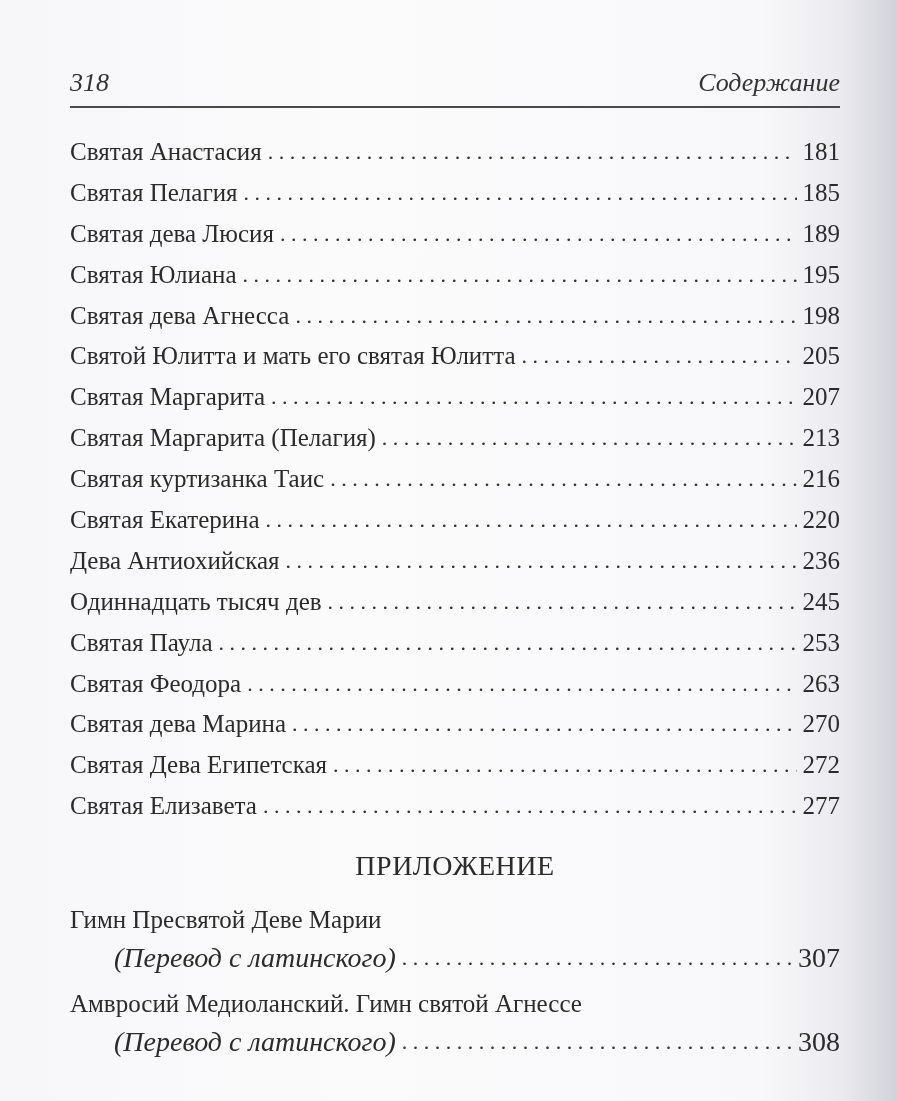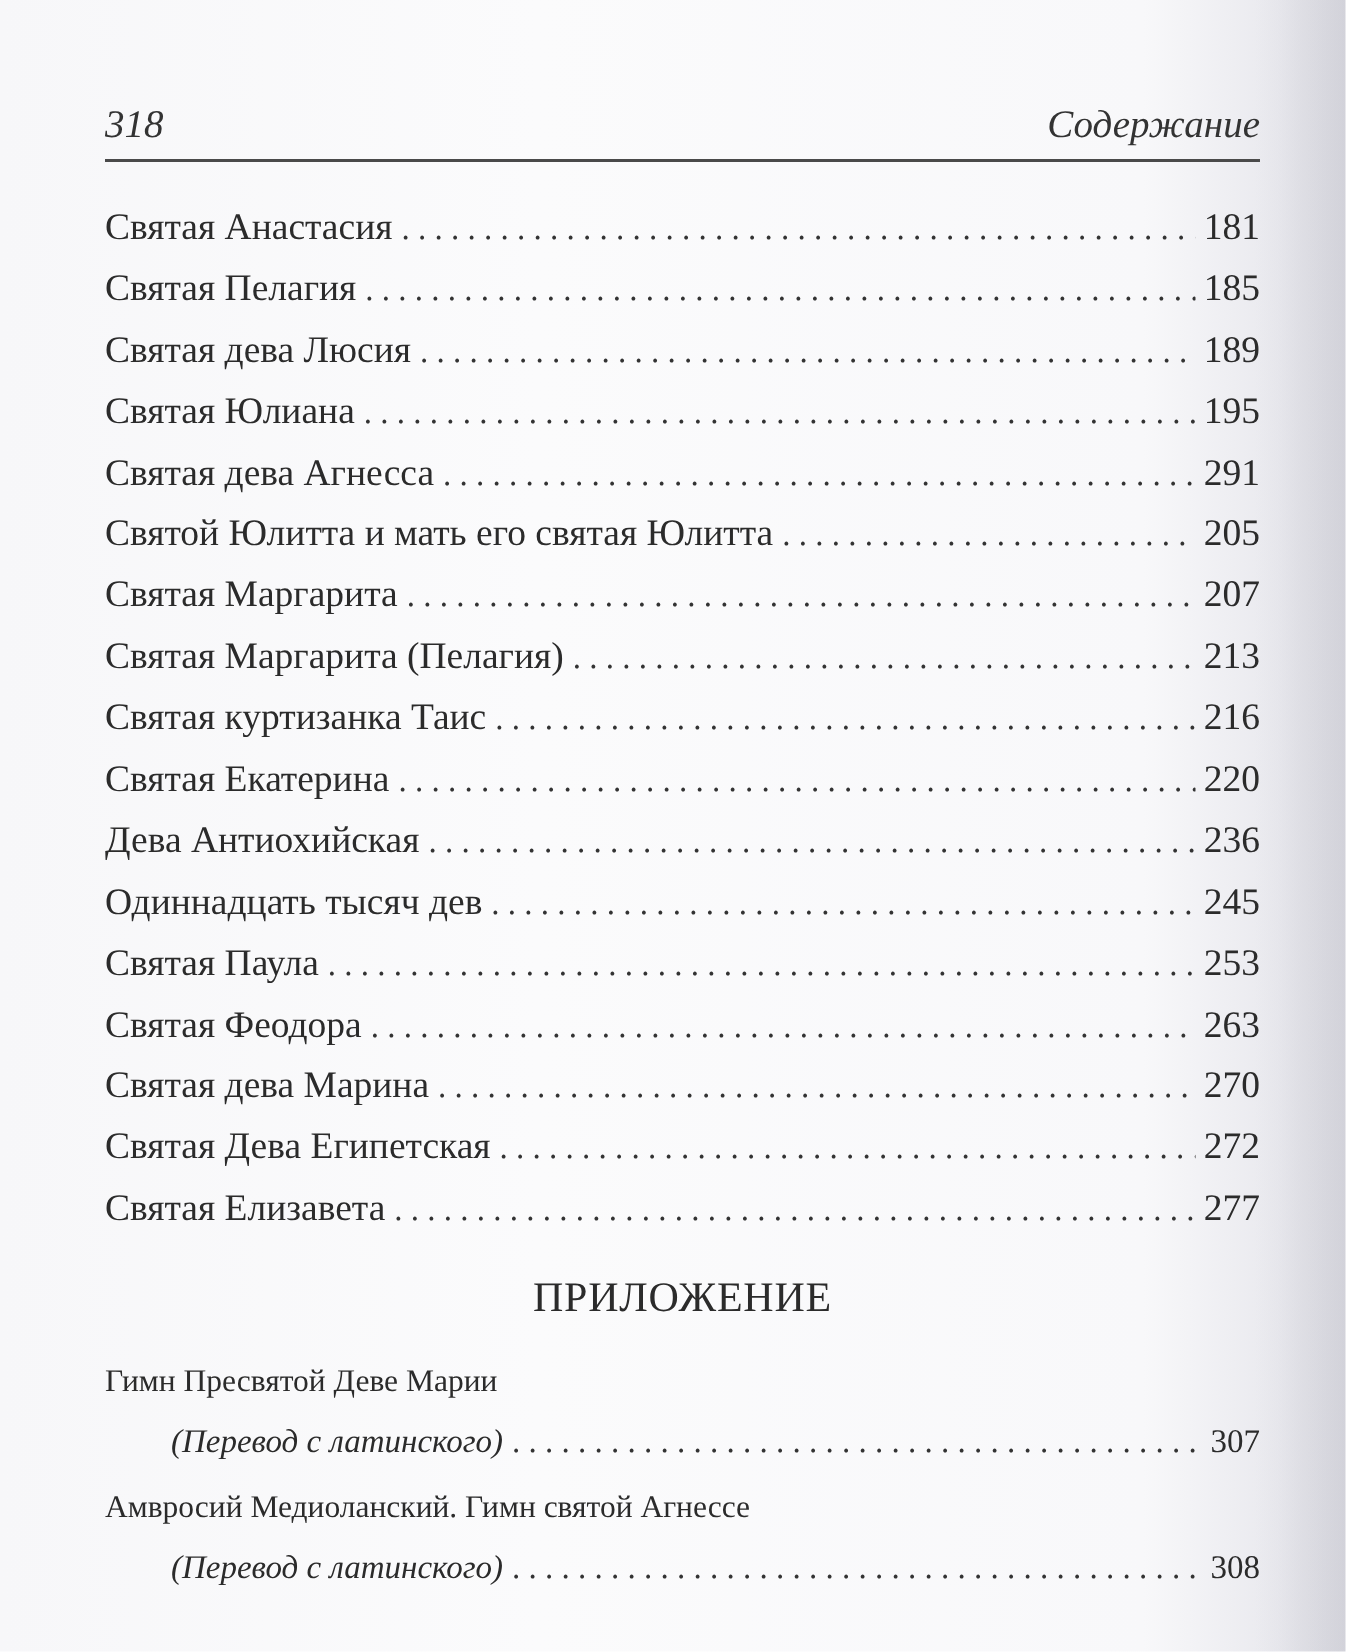--- a/index.html
+++ b/index.html
@@ -100,31 +100,31 @@
       color: #2b2b2b;
     }
     .appendix {
       position: absolute;
       top: 872px;
       left: 0;
       width: 770px;
     }
     .app-title-line {
       font-family: "Liberation Serif", serif;
-      font-size: 21px;
+      font-size: 25px;
       line-height: 40px;
       height: 38px;
       color: #2b2b2b;
       white-space: nowrap;
     }
     .app-row {
       display: flex;
-      align-items: center;
-      font-family: "Liberation Serif", serif;
-      font-size: 22px;
+      align-items: flex-start;
+      font-family: "Liberation Serif", serif;
+      font-size: 28px;
       line-height: 40px;
       height: 46px;
       color: #2b2b2b;
       white-space: nowrap;
     }
     .app-row.indented {
       padding-left: 44px;
     }
     .app-row .title.italic {
       font-style: italic;
@@ -178,21 +178,21 @@
         <span class="pg">189</span>
       </div>
     <div class="toc-row">
         <span class="title">Святая Юлиана</span>
         <span class="leader"></span>
         <span class="pg">195</span>
       </div>
     <div class="toc-row">
         <span class="title">Святая дева Агнесса</span>
         <span class="leader"></span>
-        <span class="pg">291</span>
+        <span class="pg">198</span>
       </div>
     <div class="toc-row">
         <span class="title">Святой Юлитта и мать его святая Юлитта</span>
         <span class="leader"></span>
         <span class="pg">205</span>
       </div>
     <div class="toc-row">
         <span class="title">Святая Маргарита</span>
         <span class="leader"></span>
         <span class="pg">207</span>

